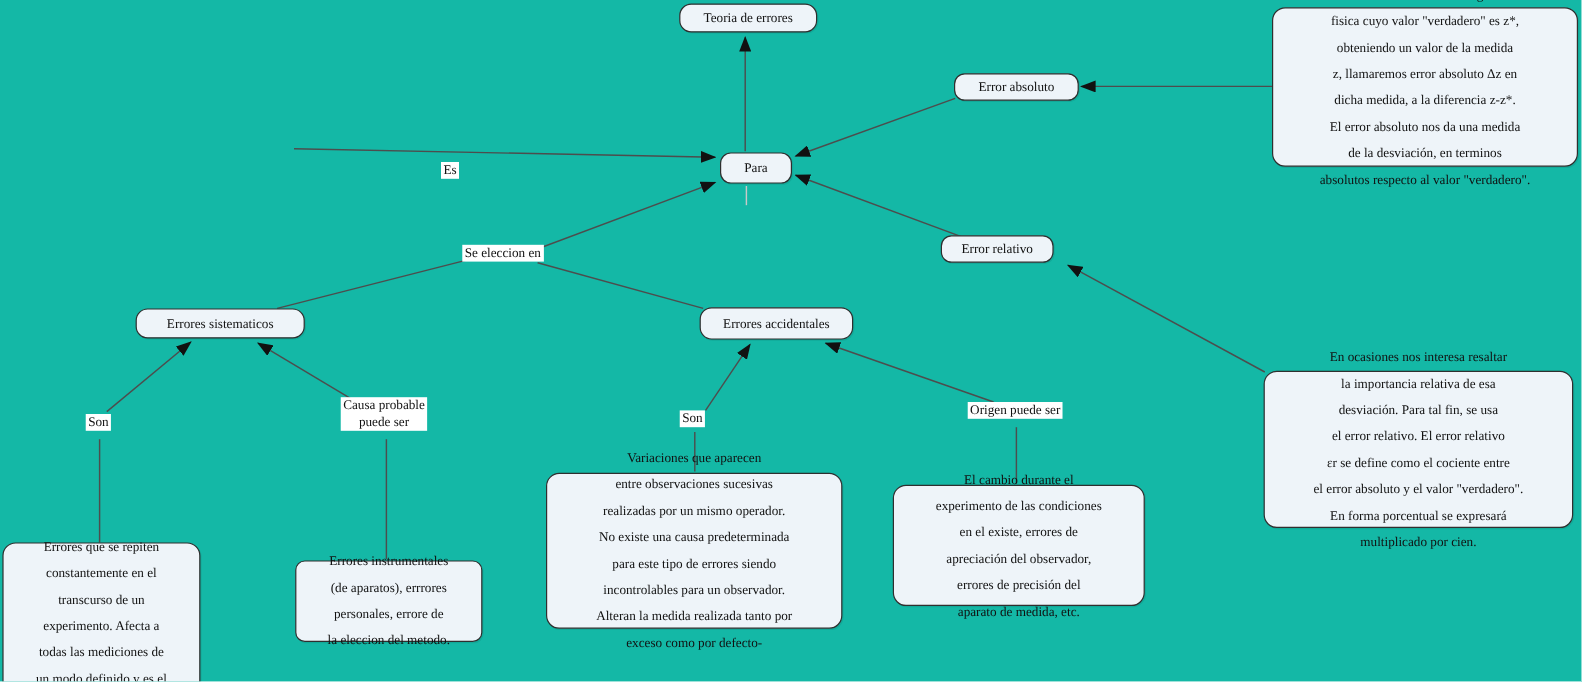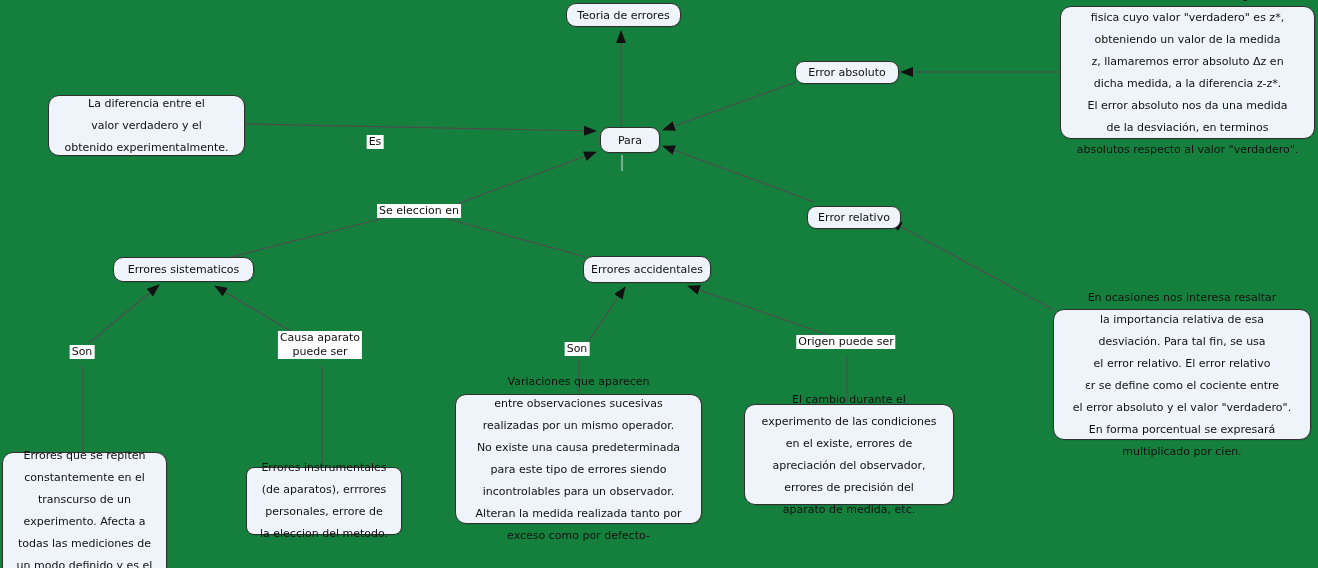--- a/index.html
+++ b/index.html
@@ -5,24 +5,25 @@
   html, body {
     margin: 0;
     padding: 0;
     background: #ffffff;
     font-family: "DejaVu Sans", "Liberation Sans", sans-serif;
   }
   #canvas {
     position: relative;
     width: 1318px;
     height: 568px;
-    background: #15803d;
+    background: #14b8a6;
     overflow: hidden;
     font-size: 11px;
     color: #111111;
+    font-family: Liberation Serif, serif;
   }
   #wires {
     position: absolute;
     left: 0; top: 0;
     width: 1318px; height: 568px;
     z-index: 1;
   }
   .node {
     position: absolute;
     z-index: 3;
@@ -59,21 +60,21 @@
     background: #ffffff;
     padding: 0 2px;
     text-align: center;
     white-space: pre-line;
     line-height: 14px;
   }
   
   #n-teoria        { left: 566px;  top: 3px;   width: 115px; height: 24px; }
   #n-error         { left: 600px;  top: 127px; width: 60px;  height: 26px; border-radius: 9px; }
   #n-absoluto      { left: 795px;  top: 61px;  width: 104px; height: 23px; border-radius: 9px; justify-content: center; }
-  #n-relativo      { left: 807px;  top: 196px; width: 94px;  height: 23px; border-radius: 9px; margin-top: 10px; }
+  #n-relativo      { left: 784px;  top: 196px; width: 94px;  height: 23px; border-radius: 9px; }
   #n-sistematicos  { left: 113px;  top: 257px; width: 141px; height: 25px; }
   #n-accidentales  { left: 583px;  top: 256px; width: 128px; height: 27px; }
   
   #tb-def-error        { left: 48px;   top: 95px;  width: 197px; height: 61px; }
   #tb-def-absoluto     { left: 1060px; top: 6px;   width: 255px; height: 133px; }
   #tb-def-relativo     { left: 1053px; top: 309px; width: 258px; height: 131px; }
   #tb-def-sistematicos { left: 2px;    top: 452px; width: 165px; height: 140px; }
   #tb-causas-sist      { left: 246px;  top: 467px; width: 156px; height: 68px; border-radius: 8px; }
   #tb-def-accidentales { left: 455px;  top: 394px; width: 247px; height: 130px; }
   #tb-origen-accid     { left: 744px;  top: 404px; width: 210px; height: 101px; }
@@ -130,23 +131,20 @@
   <div class="node" id="n-relativo">
     <span>Error relativo</span>
   </div>
   <div class="node" id="n-sistematicos">
     <span>Errores sistematicos</span>
   </div>
   <div class="node" id="n-accidentales">
     <span>Errores accidentales</span>
   </div>
 
-  <div class="textbox" id="tb-def-error">La diferencia entre el
-valor verdadero y el
-obtenido experimentalmente.</div>
   <div class="textbox" id="tb-def-absoluto">Si medimos una cierta magnitud
 fisica cuyo valor "verdadero" es z*,
 obteniendo un valor de la medida
 z, llamaremos error absoluto Δz en
 dicha medida, a la diferencia z-z*.
 El error absoluto nos da una medida
 de la desviación, en terminos
 absolutos respecto al valor "verdadero".</div>
   <div class="textbox" id="tb-def-relativo">En ocasiones nos interesa resaltar
 la importancia relativa de esa
@@ -178,18 +176,18 @@
   <div class="textbox" id="tb-origen-accid">El cambio durante el
 experimento de las condiciones
 en el existe, errores de
 apreciación del observador,
 errores de precisión del
 aparato de medida, etc.</div>
 
   <div class="linklabel" id="ll-es">Es</div>
   <div class="linklabel" id="ll-clasifica">Se eleccion en</div>
   <div class="linklabel" id="ll-son-sist">Son</div>
-  <div class="linklabel" id="ll-causa">Causa aparato
+  <div class="linklabel" id="ll-causa">Causa probable
 puede ser</div>
   <div class="linklabel" id="ll-son-accid">Son</div>
   <div class="linklabel" id="ll-origen">Origen puede ser</div>
 
 </div>
 
 </body></html>

